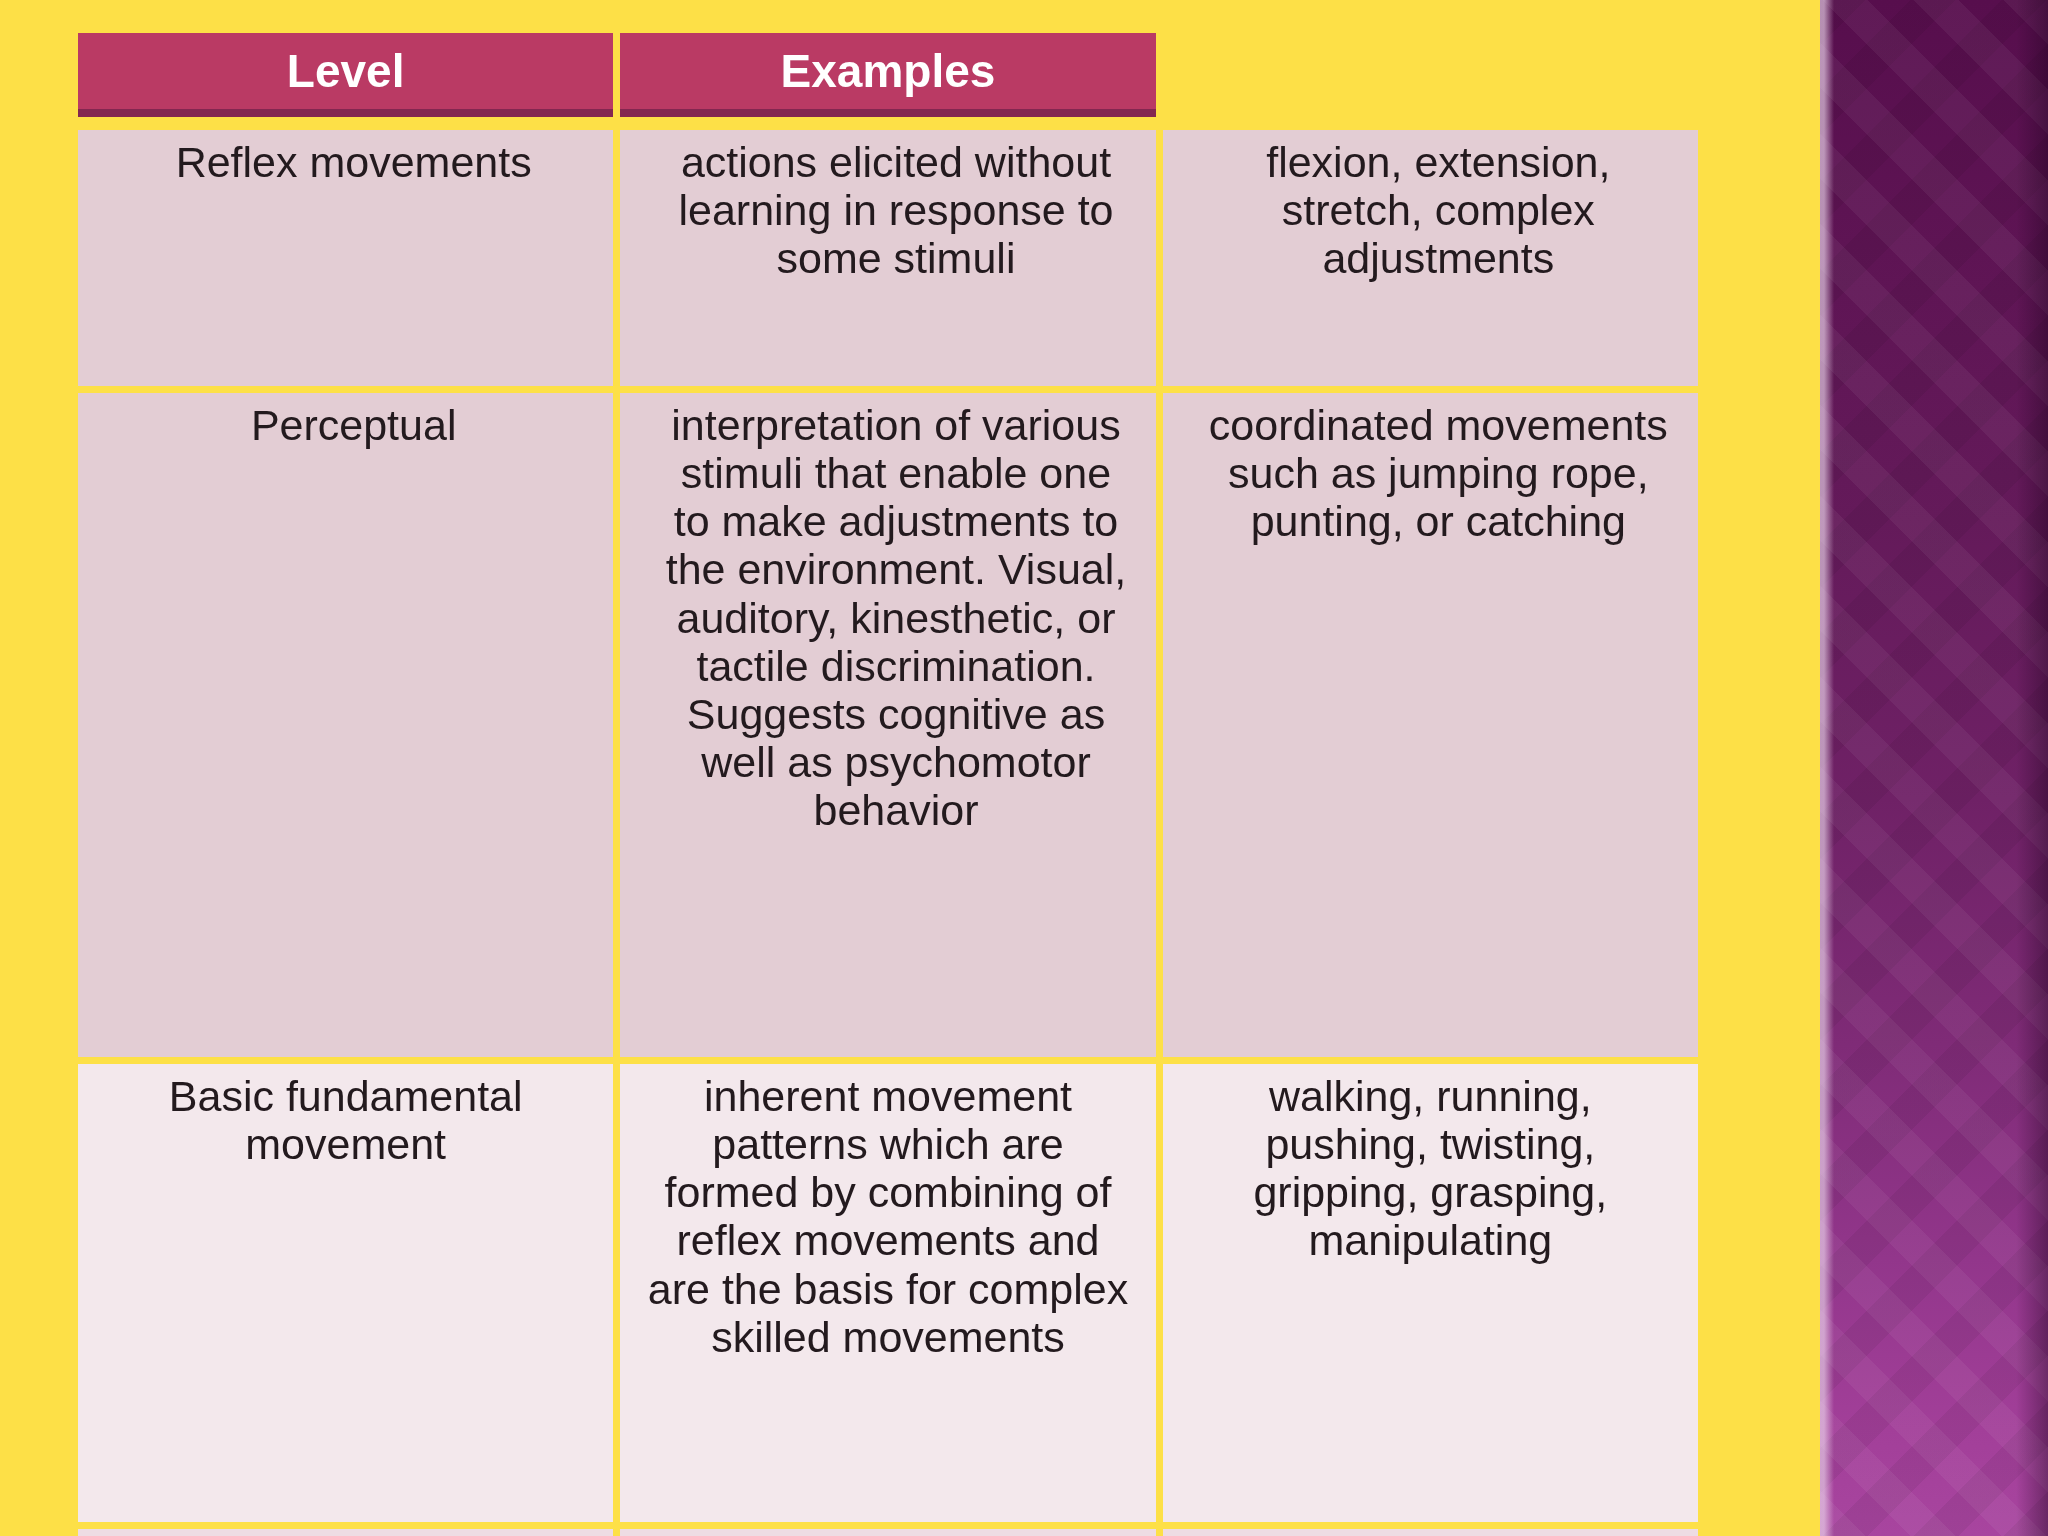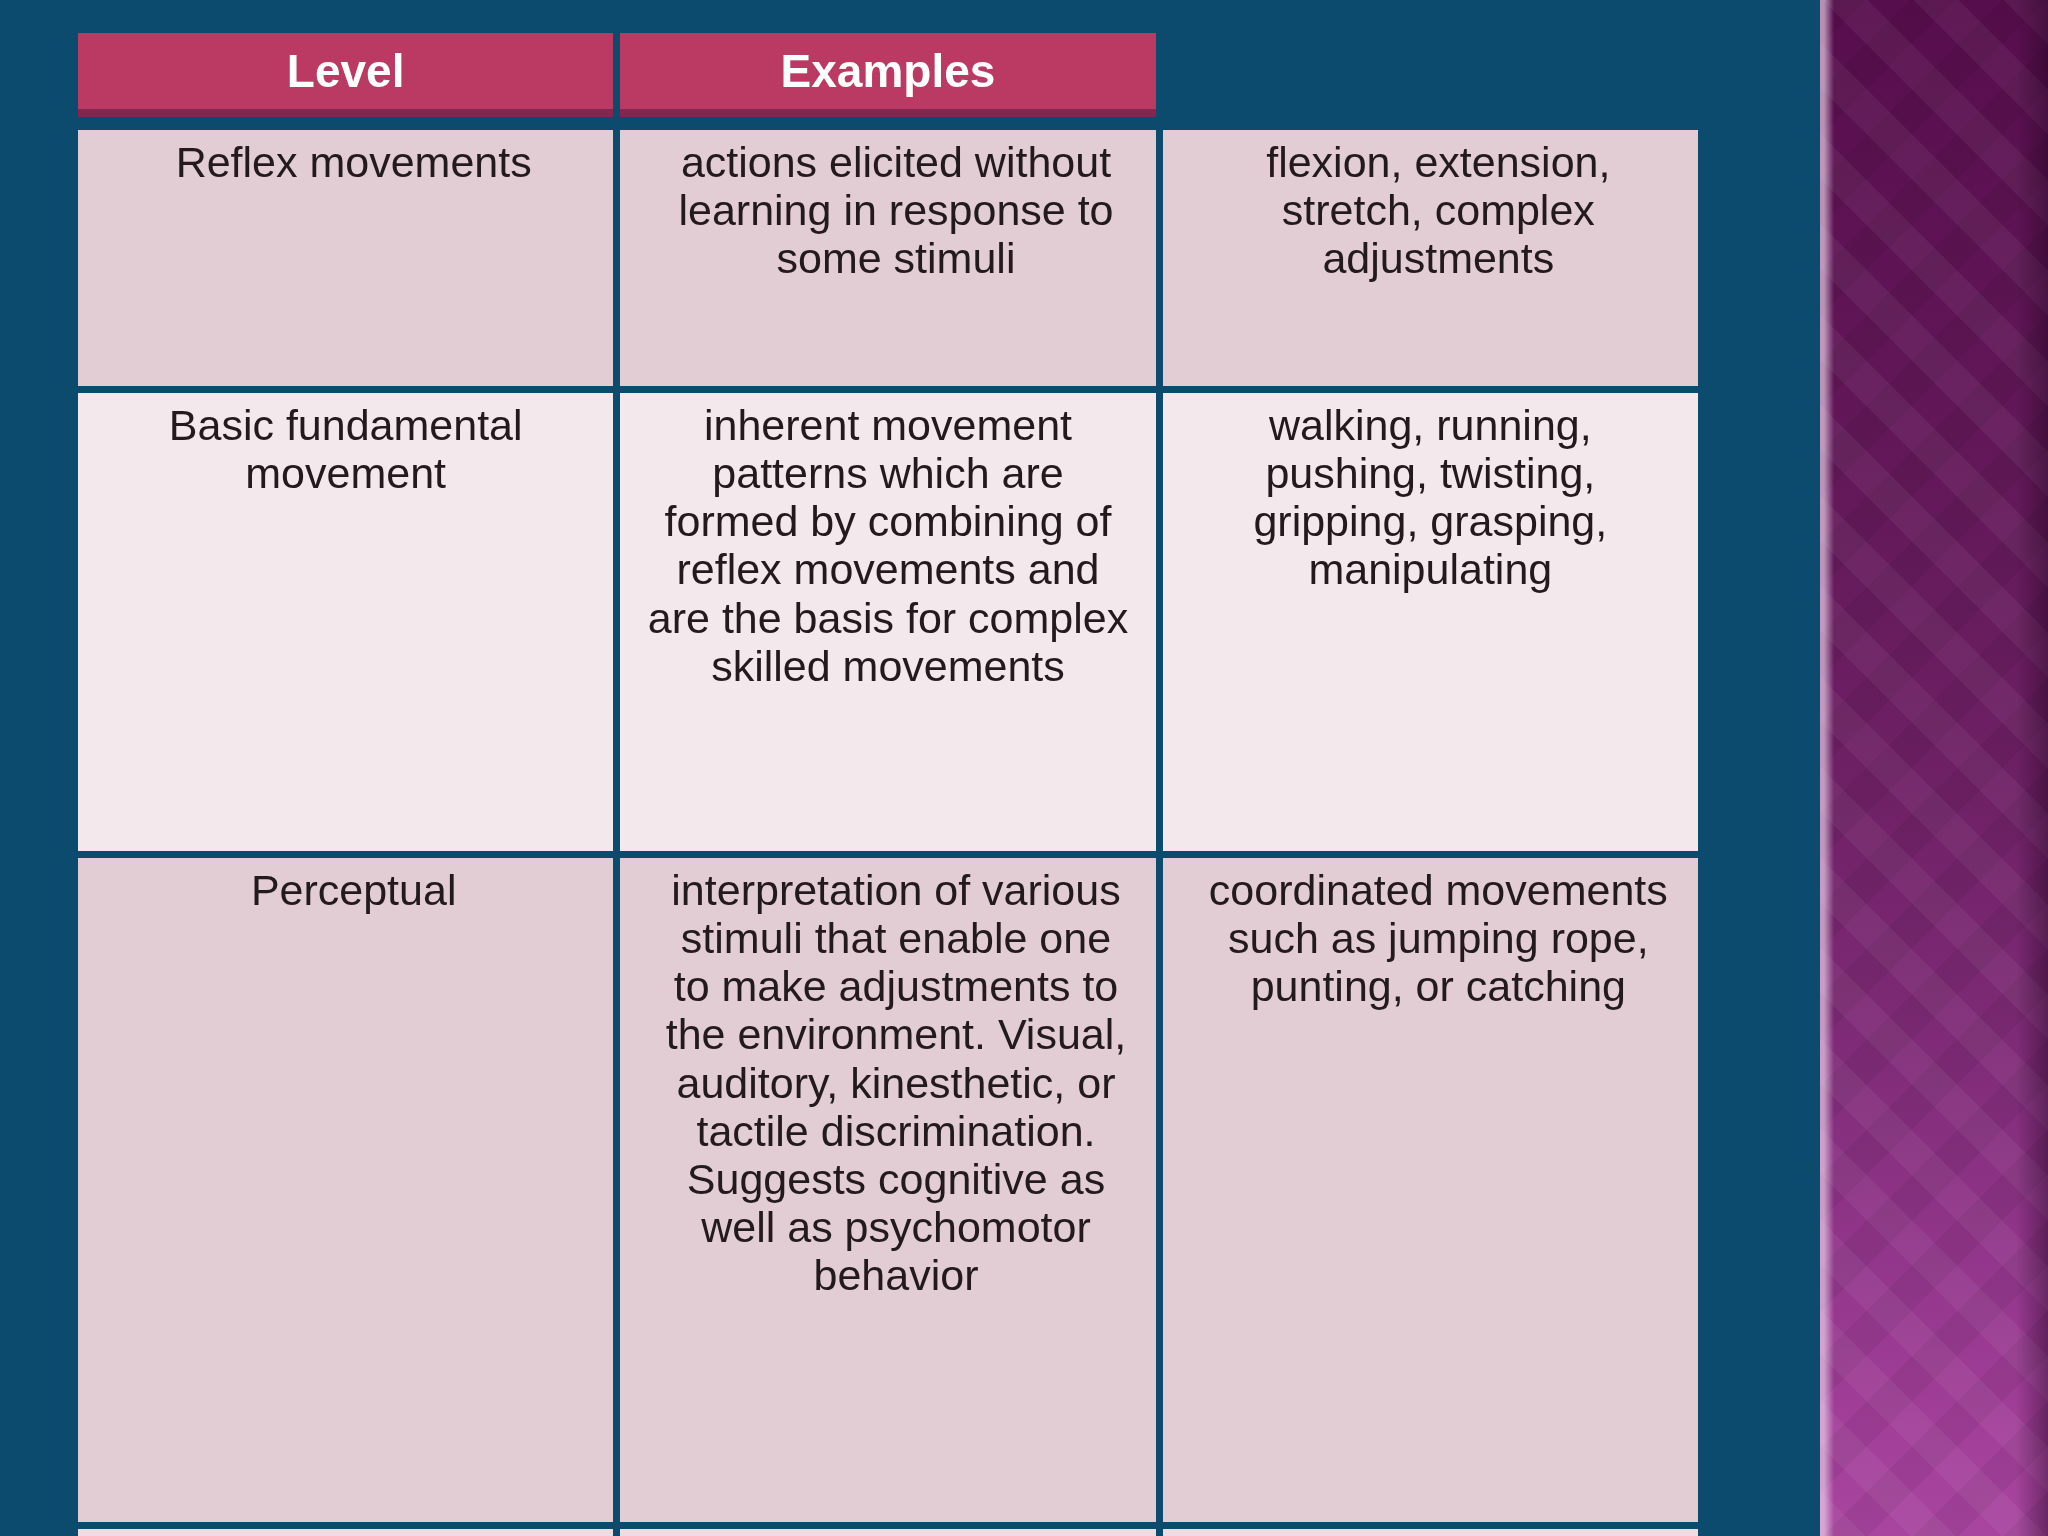--- a/index.html
+++ b/index.html
@@ -1,19 +1,19 @@
 <!DOCTYPE html>
 <html><head>
 <meta charset="utf-8">
 <style>
   html,body{margin:0;padding:0;background:#ffffff;}
   .slide{
     position:relative;
     width:2048px;height:1536px;
-    background:#0c4a6e;
+    background:#fde047;
     overflow:hidden;
     font-family:"Liberation Sans","DejaVu Sans",sans-serif;
   }
 
   
   .tbl{
     position:absolute;left:78px;top:33px;width:1620px;
   }
   .trow{
     display:grid;
@@ -79,30 +79,30 @@
       <div class="th">Level</div>
       <div class="th">Examples</div>
     </div>
 
     <div class="trow body odd r1">
       <div class="td">Reflex movements</div>
       <div class="td">actions elicited without learning in response to some stimuli</div>
       <div class="td">flexion, extension, stretch, complex adjustments</div>
     </div>
 
+    <div class="trow body odd r3">
+      <div class="td">Perceptual</div>
+      <div class="td">interpretation of various stimuli that enable one to make adjustments to the environment. Visual, auditory, kinesthetic, or tactile discrimination. Suggests cognitive as well as psychomotor behavior</div>
+      <div class="td">coordinated movements such as jumping rope, punting, or catching</div>
+    </div>
+
     <div class="trow body even r2">
       <div class="td">Basic fundamental movement</div>
       <div class="td">inherent movement patterns which are formed by combining of reflex movements and are the basis for complex skilled movements</div>
       <div class="td">walking, running, pushing, twisting, gripping, grasping, manipulating</div>
-    </div>
-
-    <div class="trow body odd r3">
-      <div class="td">Perceptual</div>
-      <div class="td">interpretation of various stimuli that enable one to make adjustments to the environment. Visual, auditory, kinesthetic, or tactile discrimination. Suggests cognitive as well as psychomotor behavior</div>
-      <div class="td">coordinated movements such as jumping rope, punting, or catching</div>
     </div>
 
     <div class="trow body stub">
       <div class="td"></div>
       <div class="td"></div>
       <div class="td"></div>
     </div>
 
   </div>
 

